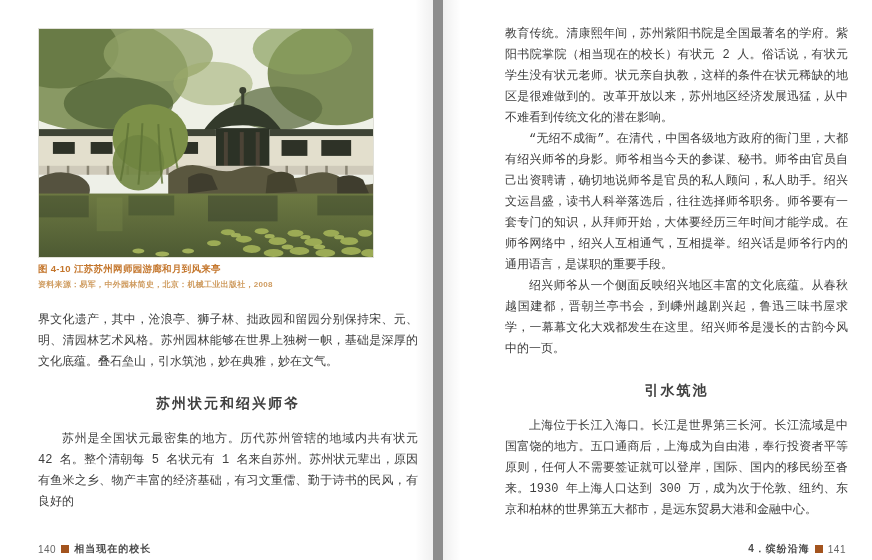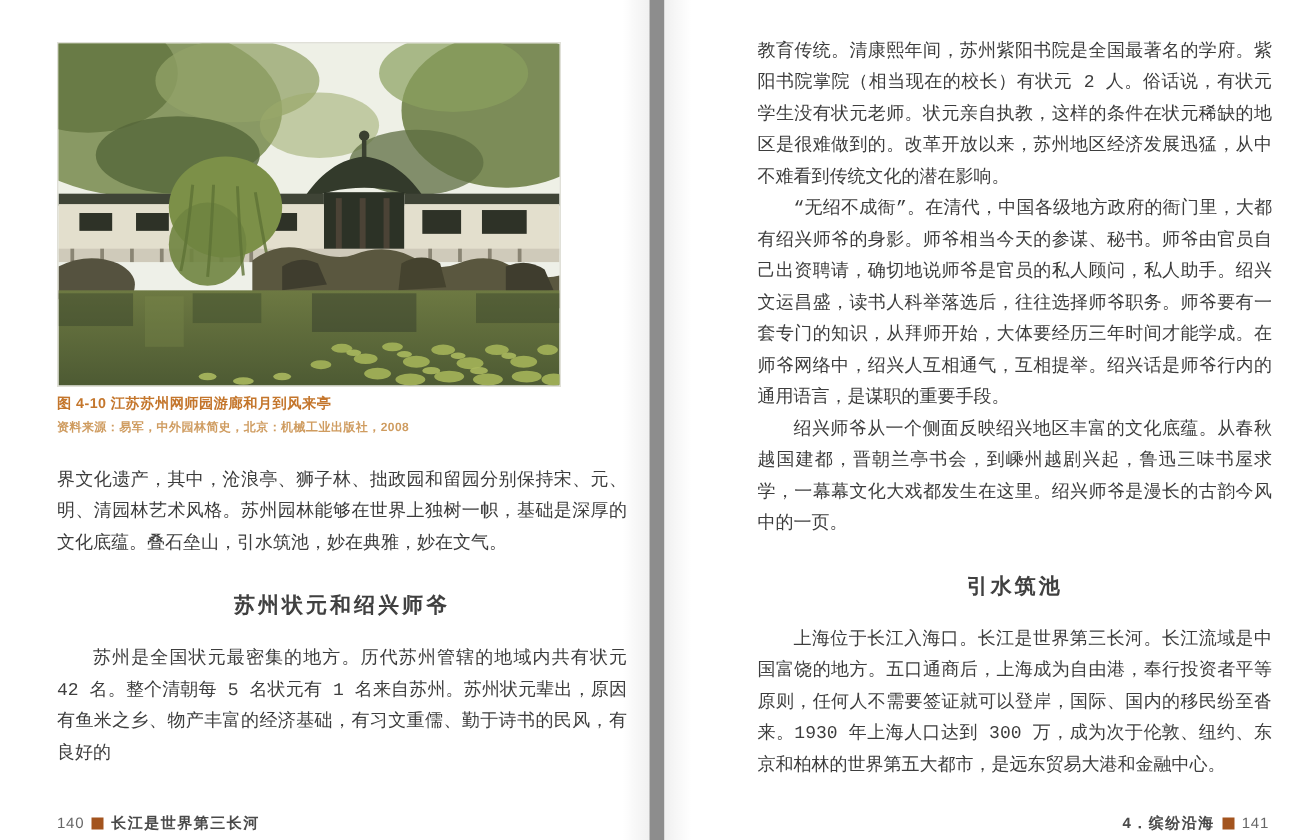--- a/index.html
+++ b/index.html
@@ -193,21 +193,21 @@
 
     <h2 class="section-heading">苏州状元和绍兴师爷</h2>
 
     <div class="bodytext">
       <p class="para indent">苏州是全国状元最密集的地方。历代苏州管辖的地域内共有状元 42 名。整个清朝每 5 名状元有 1 名来自苏州。苏州状元辈出，原因有鱼米之乡、物产丰富的经济基础，有习文重儒、勤于诗书的民风，有良好的</p>
     </div>
 
     <div class="footer footer-left">
       <span class="pagenum">140</span>
       <span class="marker"></span>
-      <span class="strong">长江是世界第三长河</span>
+      <span class="strong">相当现在的校长</span>
     </div>
   </div>
 
   <div class="gutter"></div>
 
   <div class="page page-right">
 
     <div class="bodytext">
       <p class="para">教育传统。清康熙年间，苏州紫阳书院是全国最著名的学府。紫阳书院掌院（相当现在的校长）有状元 2 人。俗话说，有状元学生没有状元老师。状元亲自执教，这样的条件在状元稀缺的地区是很难做到的。改革开放以来，苏州地区经济发展迅猛，从中不难看到传统文化的潜在影响。</p>
       <p class="para indent">“无绍不成衙”。在清代，中国各级地方政府的衙门里，大都有绍兴师爷的身影。师爷相当今天的参谋、秘书。师爷由官员自己出资聘请，确切地说师爷是官员的私人顾问，私人助手。绍兴文运昌盛，读书人科举落选后，往往选择师爷职务。师爷要有一套专门的知识，从拜师开始，大体要经历三年时间才能学成。在师爷网络中，绍兴人互相通气，互相提举。绍兴话是师爷行内的通用语言，是谋职的重要手段。</p>

